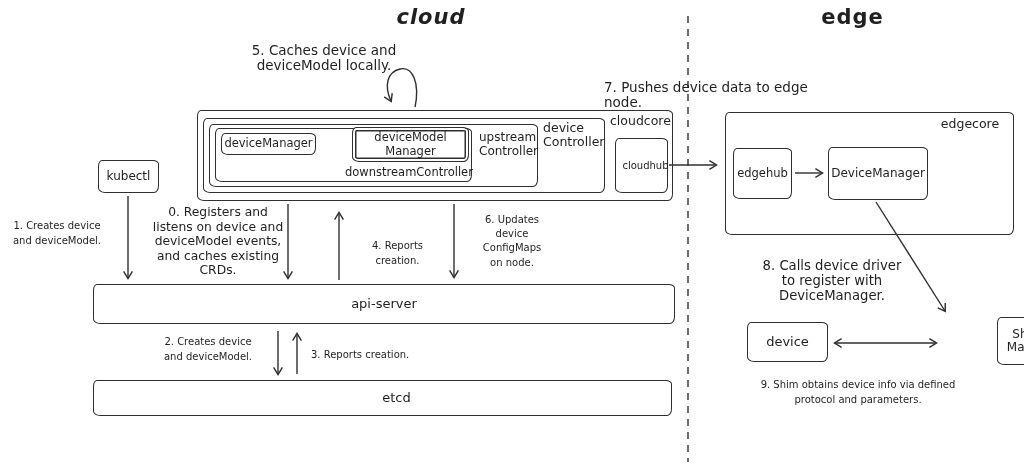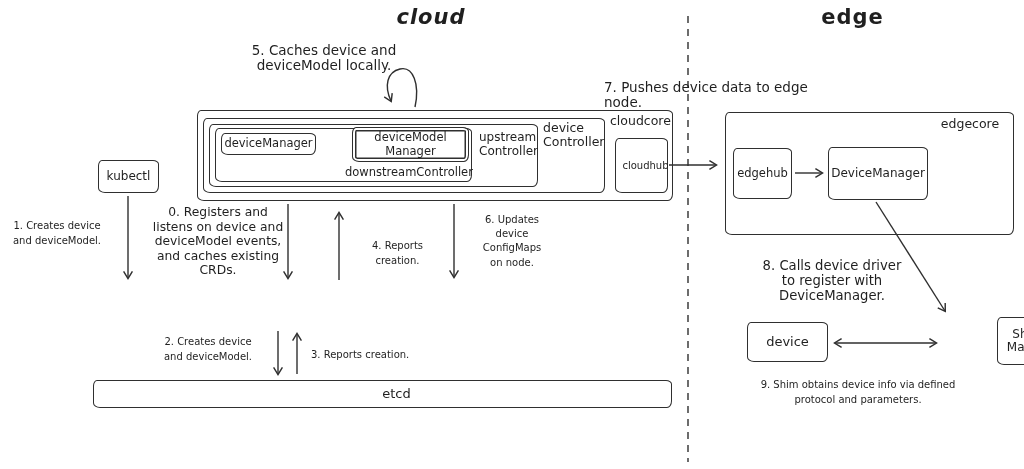--- a/index.html
+++ b/index.html
@@ -77,22 +77,25 @@
   </div>
 
   <div class="box" style="left:615px;top:138px;width:53px;height:55px;">
     <span class="boxlbl xs">cloudhub</span>
   </div>
 
   <div class="box" style="left:98px;top:160px;width:61px;height:33px;">
     <span class="boxlbl">kubectl</span>
   </div>
 
+  <div class="box" style="left:93px;top:284px;width:582px;height:40px;">
+    <span class="boxlbl" style="font-size:13px;">api-server</span>
+  </div>
 
-  <div class="box" style="left:93px;top:380px;width:579px;height:28px;padding-left:28px;">
+  <div class="box" style="left:93px;top:380px;width:579px;height:36px;padding-left:28px;">
     <span class="boxlbl" style="font-size:13px;">etcd</span>
   </div>
 
   <div class="box" style="left:725px;top:112px;width:289px;height:123px;"></div>
   <div class="lbl" style="left:938px;top:117px;width:64px;text-align:center;">edgecore</div>
 
   <div class="box" style="left:733px;top:148px;width:59px;height:51px;">
     <span class="boxlbl sm">edgehub</span>
   </div>
   <div class="box" style="left:828px;top:147px;width:100px;height:53px;">

